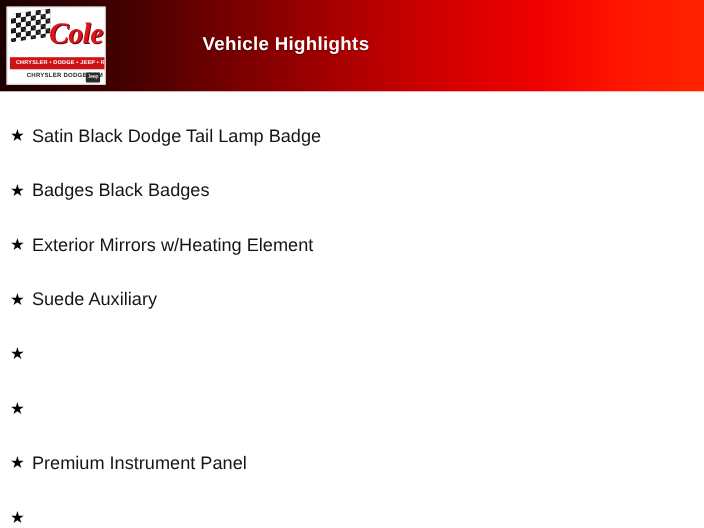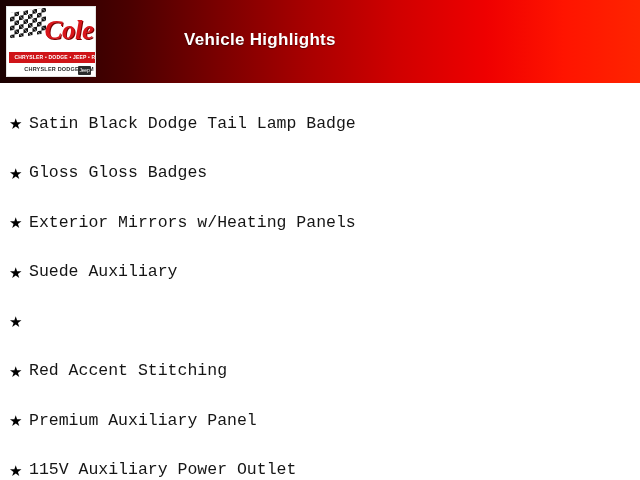--- a/index.html
+++ b/index.html
@@ -164,21 +164,20 @@
     color: #000000;
     font-size: 15px;
     line-height: 1;
     text-align: left;
   }
   .feature-text {
     color: #151515;
     font-size: 16.5px;
     line-height: 1.1;
     white-space: nowrap;
-    font-family: Liberation Mono, monospace;
   }
 </style>
 </head>
 <body>
 
 <div class="page">
 
   <div class="header">
 
     <div class="logo-box">
@@ -195,41 +194,39 @@
   </div>
 
   <div class="content">
     <ul class="feature-list">
       <li class="feature-item">
         <span class="bullet">★</span>
         <span class="feature-text">Satin Black Dodge Tail Lamp Badge</span>
       </li>
       <li class="feature-item">
         <span class="bullet">★</span>
-        <span class="feature-text">Gloss Gloss Badges</span>
-      </li>
-      <li class="feature-item">
-        <span class="bullet">★</span>
-        <span class="feature-text">Exterior Mirrors w/Heating Panels</span>
+        <span class="feature-text">Badges Black Badges</span>
+      </li>
+      <li class="feature-item">
+        <span class="bullet">★</span>
+        <span class="feature-text">Exterior Mirrors w/Heating Element</span>
       </li>
       <li class="feature-item">
         <span class="bullet">★</span>
         <span class="feature-text">Suede Auxiliary</span>
       </li>
       <li class="feature-item">
         <span class="bullet">★</span>
       </li>
       <li class="feature-item">
         <span class="bullet">★</span>
-        <span class="feature-text">Red Accent Stitching</span>
-      </li>
-      <li class="feature-item">
-        <span class="bullet">★</span>
-        <span class="feature-text">Premium Auxiliary Panel</span>
-      </li>
-      <li class="feature-item">
-        <span class="bullet">★</span>
-        <span class="feature-text">115V Auxiliary Power Outlet</span>
+      </li>
+      <li class="feature-item">
+        <span class="bullet">★</span>
+        <span class="feature-text">Premium Instrument Panel</span>
+      </li>
+      <li class="feature-item">
+        <span class="bullet">★</span>
       </li>
     </ul>
   </div>
 
 </div>
 
 </body></html>

